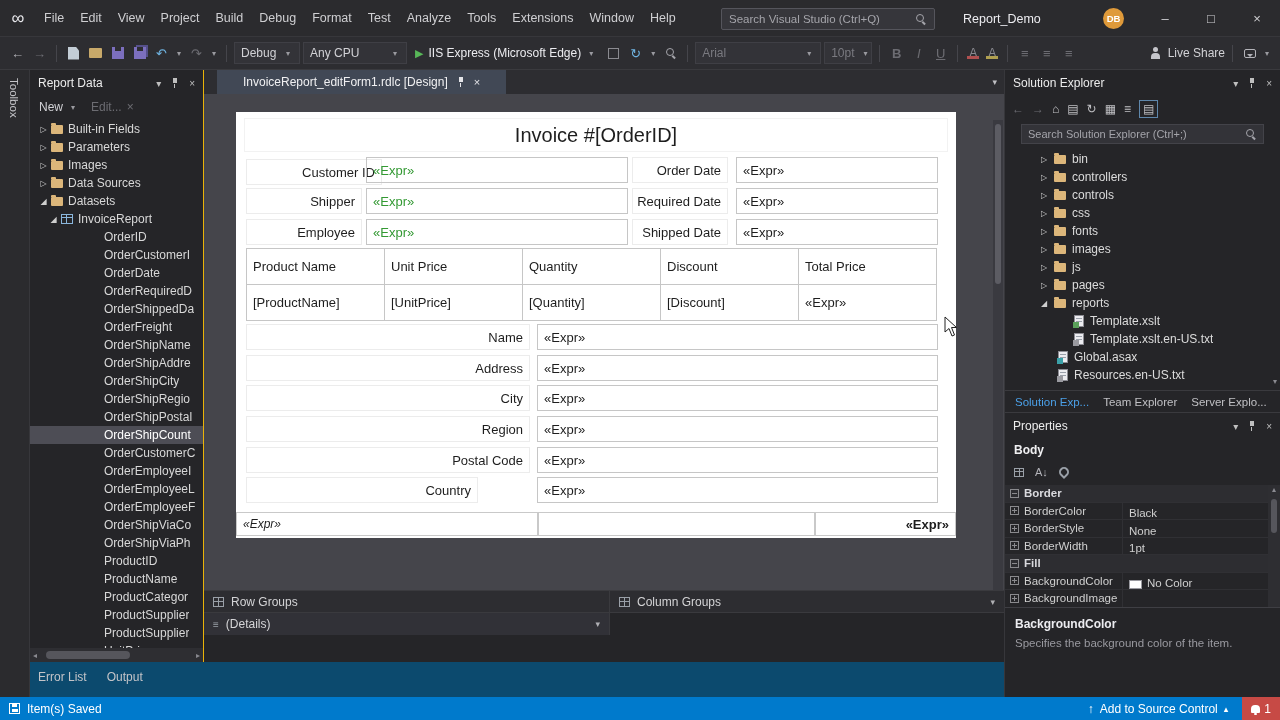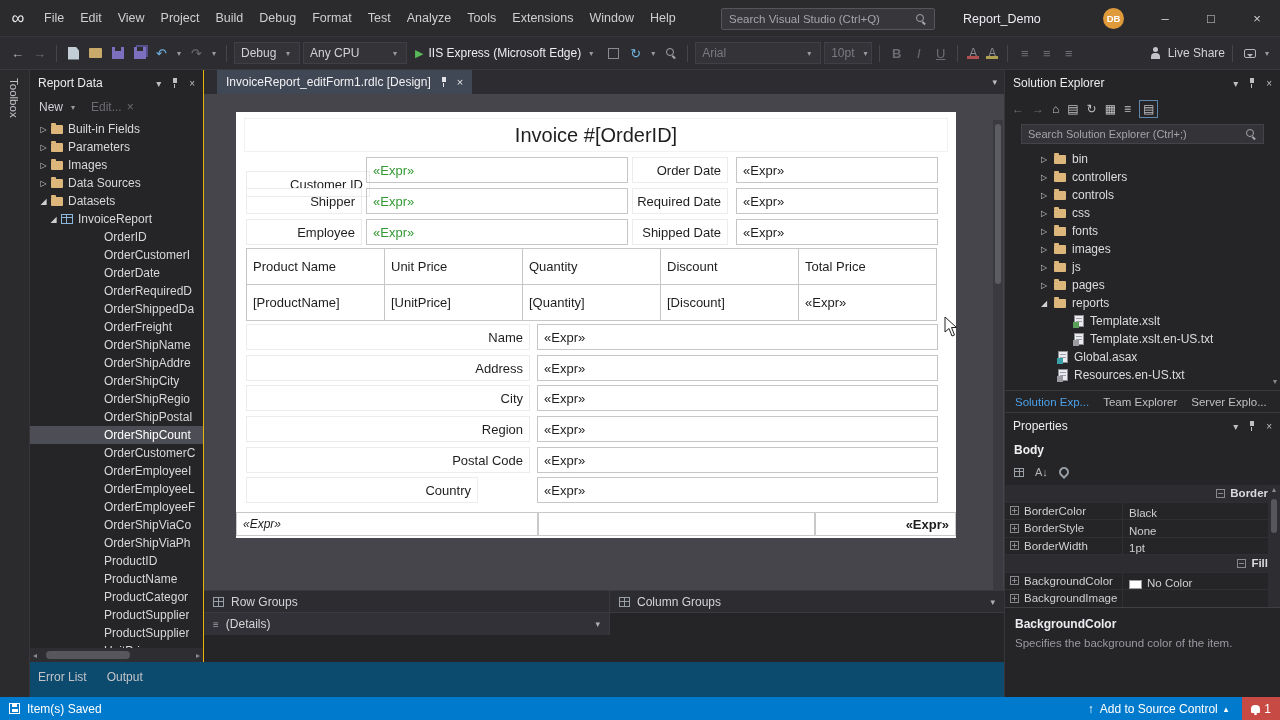--- a/index.html
+++ b/index.html
@@ -77,21 +77,21 @@
 .rd-hscroll{position:absolute;bottom:0;left:0;right:0;height:14px;background:#2e2e32;display:flex;align-items:center;justify-content:space-between;padding:0 3px;color:#8a8a90;font-size:8px;}
 .rd-hthumb{position:absolute;left:16px;top:3px;width:84px;height:8px;background:#56565c;border-radius:4px;}
 
 
 .bottom-strip{position:absolute;left:30px;top:662px;width:974px;height:35px;background:#0c4a6e;}
 .bottom-tabs{display:flex;gap:20px;padding:8px 0 0 8px;font-size:12px;color:#c4c4c8;}
 
 
 .editor{position:absolute;left:204px;top:70px;width:800px;height:592px;background:#45454b;}
 .tabstrip{position:absolute;top:0;left:0;right:0;height:24px;background:#2d2d31;}
-.doc-tab{position:absolute;left:13px;top:0;height:24px;background:#414855;color:#f0f0f2;font-size:12px;display:flex;align-items:center;padding:0 9px;gap:8px;}
+.doc-tab{position:absolute;left:13px;top:0;height:24px;background:#414855;color:#f0f0f2;font-size:12px;display:flex;align-items:center;padding:0 26px;gap:8px;}
 .doc-tab .pin::before,.doc-tab .pin::after{background:#e4e4e8;}
 .tab-x{font-size:11px;color:#e4e4e8;}
 .tab-dd{position:absolute;right:7px;top:7px;color:#c0c0c4;font-size:9px;}
 .surface{position:absolute;top:24px;left:0;right:0;height:496px;overflow:hidden;}
 .page{position:absolute;left:32px;top:18px;width:720px;height:426px;background:#fff;}
 .pcell{position:absolute;display:flex;align-items:center;font-size:13px;color:#1e1e1e;padding:0 6px;overflow:hidden;white-space:nowrap;}
 .lbl{border:1px solid #ececec;justify-content:flex-end;}
 .val{border:1px solid #c6c6c6;}
 .green{color:#339933;}
 .title-cell{justify-content:center;font-size:20px;border:1px solid #f2f2f2;}
@@ -140,21 +140,21 @@
 .pobj{height:22px;display:flex;align-items:center;padding:0 9px;font-size:12px;font-weight:bold;color:#f0f0f2;}
 .ptb{height:22px;display:flex;align-items:center;gap:11px;padding:0 9px;color:#b4b4ba;font-size:11px;}
 .cat-ic{width:10px;height:9px;border:1px solid #9aa0a8;position:relative;}
 .cat-ic::before{content:"";position:absolute;left:0;right:0;top:2px;height:1px;background:#9aa0a8;}
 .cat-ic::after{content:"";position:absolute;top:0;bottom:0;left:4px;width:1px;background:#9aa0a8;}
 .wrench{width:10px;height:10px;border:2px solid #9aa0a8;border-radius:50% 50% 0 50%;transform:rotate(45deg);}
 .pgrid{position:absolute;left:0;right:12px;top:72px;height:123px;overflow:hidden;}
 .prow{display:flex;height:17.5px;align-items:center;border-bottom:1px solid #303034;font-size:11.5px;color:#cfcfcf;}
 .prow .nm{width:118px;display:flex;align-items:center;gap:5px;padding-left:5px;flex:none;border-right:1px solid #303034;height:100%;}
 .prow .vl{flex:1;display:flex;align-items:flex-end;padding-left:6px;gap:5px;height:100%;}
-.prow.cat{background:#2d2d31;font-weight:bold;color:#dadade;justify-content:flex-end;}
+.prow.cat{background:#2d2d31;font-weight:bold;color:#dadade;}
 .nmfull{display:flex;align-items:center;gap:5px;padding-left:5px;}
 .xp{width:9px;height:9px;border:1px solid #8a8a8e;position:relative;flex:none;}
 .xp::before{content:"";position:absolute;left:1px;right:1px;top:3px;height:1px;background:#8a8a8e;}
 .xp.plus::after{content:"";position:absolute;top:1px;bottom:1px;left:3px;width:1px;background:#8a8a8e;}
 .swatch{width:13px;height:9px;background:#fff;border:1px solid #9a9aa0;flex:none;}
 .pscroll{position:absolute;right:0;top:72px;width:12px;height:123px;background:#2e2e32;text-align:center;color:#8a8a90;font-size:8px;}
 .pthumb{position:absolute;left:3px;top:14px;width:6px;height:34px;background:#56565c;border-radius:3px;}
 .pdesc{position:absolute;left:0;right:0;bottom:0;height:90px;border-top:1px solid #3f3f44;background:#252528;padding:9px 10px;}
 .pdesc .t{font-weight:bold;font-size:12px;color:#ececf0;}
 .pdesc .s{margin-top:5px;font-size:11.5px;color:#9a9aa0;line-height:1.35;}
@@ -440,21 +440,21 @@
                 <td>[UnitPrice]</td>
                 <td>[Quantity]</td>
                 <td>[Discount]</td>
                 <td>«Expr»</td>
               </tr>
           </tbody>
         </table>
         <div class="pcell footer-left" style="left:0;top:400px;width:302px;height:24px;">«Expr»</div>
         <div class="pcell footer-mid" style="left:302px;top:400px;width:277px;height:24px;"></div>
         <div class="pcell footer-right" style="left:579px;top:400px;width:141px;height:24px;">«Expr»</div>
-      <div class="pcell lbl" style="left: 10px; top: 59px; width: 124px; height: 26px;">Customer ID</div>
+      <div class="pcell lbl" style="left: 10px; top: 47px; width: 136px; height: 26px;">Customer ID</div>
           <div class="pcell val green" style="left: 130px; top: 45px; width: 262px; height: 26px;">«Expr»</div>
           <div class="pcell lbl" style="left: 396px; top: 45px; width: 96px; height: 26px;">Order Date</div>
           <div class="pcell val" style="left: 500px; top: 45px; width: 202px; height: 26px;">«Expr»</div>
           <div class="pcell lbl" style="left: 10px; top: 76px; width: 116px; height: 26px;">Shipper</div>
           <div class="pcell val green" style="left: 130px; top: 76px; width: 262px; height: 26px;">«Expr»</div>
           <div class="pcell lbl" style="left: 396px; top: 76px; width: 96px; height: 26px;">Required Date</div>
           <div class="pcell val" style="left: 500px; top: 76px; width: 202px; height: 26px;">«Expr»</div>
           <div class="pcell lbl" style="left: 10px; top: 107px; width: 116px; height: 26px;">Employee</div>
           <div class="pcell val green" style="left: 130px; top: 107px; width: 262px; height: 26px;">«Expr»</div>
           <div class="pcell lbl" style="left: 396px; top: 107px; width: 96px; height: 26px;">Shipped Date</div>

